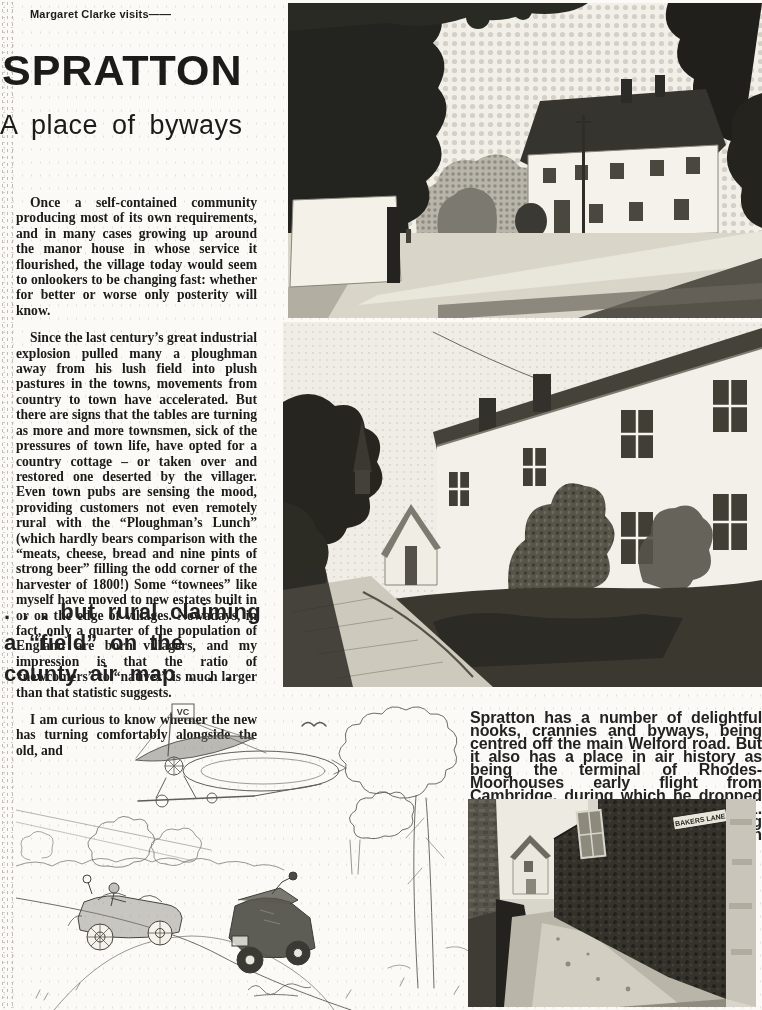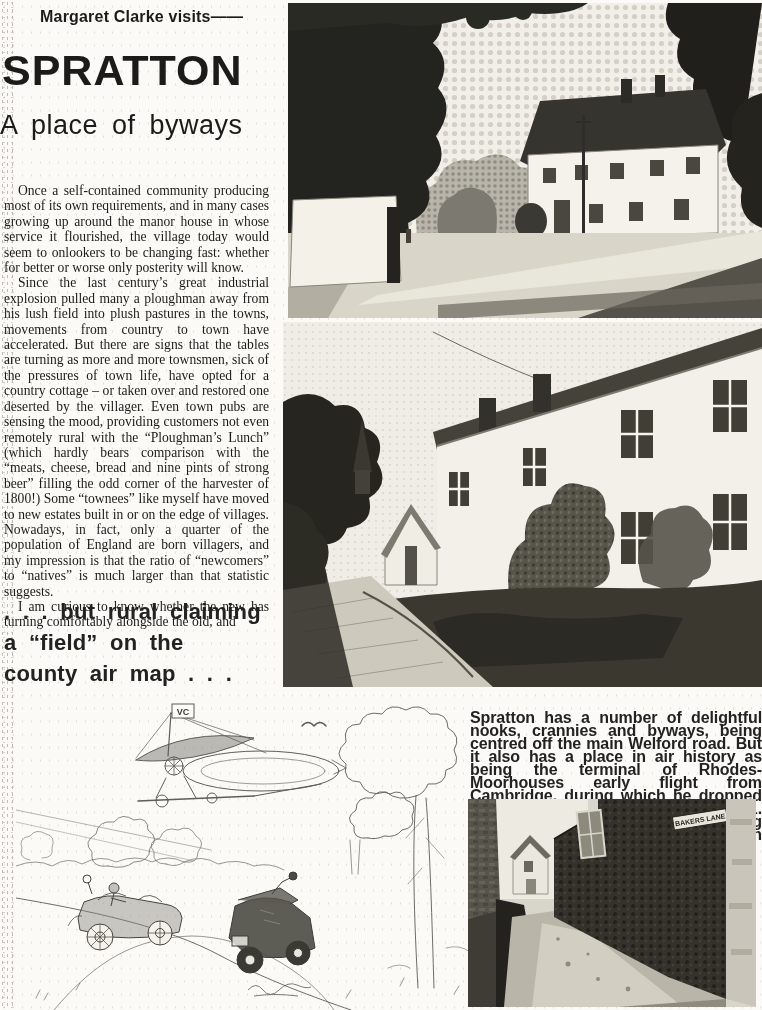--- a/index.html
+++ b/index.html
@@ -15,36 +15,36 @@
     color:#1b1b19;
   }
   .edge-noise{
     position:absolute; left:0; top:0; width:14px; height:100%;
     background-image:radial-gradient(#8d8a80 0.8px, transparent 1px),
                      radial-gradient(#b5b2a8 0.7px, transparent 0.9px);
     background-size:5px 7px, 8px 5px; opacity:.55;
   }
   .kicker{
     position:absolute; left:30px; top:8px;
-    font-size:16px; font-weight:bold; letter-spacing:.2px;margin-left:10px;
+    font-size:11px; font-weight:bold; letter-spacing:.2px;
   }
   .title{
     position:absolute; left:2px; top:46px;
     font-size:43px; font-weight:bold; letter-spacing:1px;
   }
   .subtitle{
     position:absolute; left:0; top:110px;
     font-size:27px; font-weight:normal; letter-spacing:.5px; word-spacing:.22em;
   }
   .body-col{
     position:absolute; left:4px; top:183px; width:265px;
     font-family:"Liberation Serif", serif;
     font-size:13.6px; line-height:15.4px; text-align:justify;
   }
-  .body-col p{margin:0; text-indent:14px;}
+  .body-col p{margin:12px; text-indent:14px;font-weight:bold;}
   .body-col p.first{text-indent:14px;}
   .pullquote{
     position:absolute; left:4px; top:596px; width:260px;
     font-size:22px; font-weight:bold; line-height:31px;
     word-spacing:.28em; letter-spacing:.2px; color:#222;
   }
   .caption{
     position:absolute; left:470px; top:711px; width:292px;
     font-size:16px; font-weight:bold; line-height:13px;
     text-align:justify; letter-spacing:-0.1px; color:#222;

